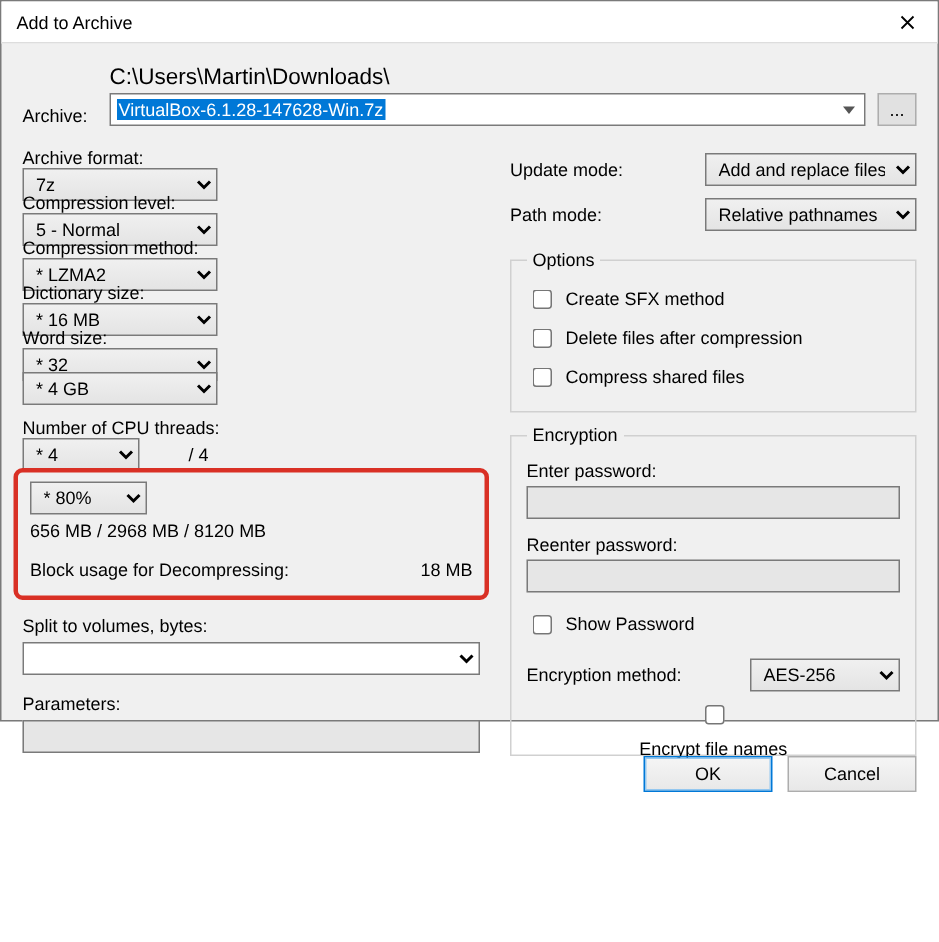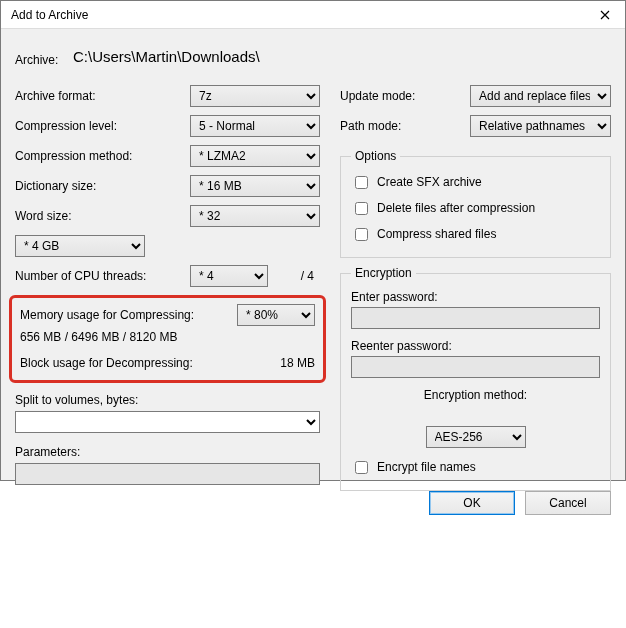--- a/index.html
+++ b/index.html
@@ -15,21 +15,21 @@
   .path { font-size: 15px; margin-bottom: 2px; }
   .archive-line { display:flex; gap:8px; align-items:center; }
   .archive-sel { flex:1; height:22px; border:1px solid #7a7a7a; background:#fff; display:flex; align-items:center; padding:0 18px 0 4px; position:relative; }
   .archive-sel .selected { background:#0078d7; color:#fff; padding: 0px 1px; display:inline-block; }
   .dd-arrow { position:absolute; right:2px; top:2px; width:16px; height:16px; display:flex; align-items:center; justify-content:center;}
   .browse { width:26px; height:22px; border:1px solid #adadad; background:#e1e1e1; display:flex; align-items:center; justify-content:center; }
   .columns { display:flex; gap: 20px; flex:1; }
   .col { display:flex; flex-direction:column; }
   .col-left { width: 305px; }
   .col-right { flex:1; }
-  .frow { display:flex; align-items:center; height: 30px; }
+  .frow { display:flex; height: 30px; flex-direction: column; }
   .frow .flbl { flex:1; }
   .frow .fctrl { width: 130px; }
   select, input[type=text], input[type=password] { height: 22px; border:1px solid #7a7a7a; background:#e6e6e6; padding: 0 4px; width:100%; }
   select { background: linear-gradient(#f0f0f0,#e4e4e4); }
   .white-input { background:#fff; }
   .cpu-row .fctrl { display:flex; align-items:center; gap:4px; }
   .cpu-row select { width: 78px; }
   .cpu-row .slash { width: 42px; text-align:right; }
   .redbox { border: 3px solid #d93025; border-radius: 6px; padding: 6px 8px 6px 8px; margin-top: 4px; margin-left:-6px; margin-right:-6px;}
   .mem-row { display:flex; align-items:center; height: 22px; }
@@ -41,21 +41,21 @@
   .param-lbl { margin-top: 12px; display:block; margin-bottom:4px;}
   .rrow { display:flex; align-items:center; height: 30px; }
   .rrow .rlbl { width: 130px; }
   .rrow .rctrl { flex:1; }
   fieldset { border:1px solid #d0d0d0; margin: 8px 0 0 0; padding: 6px 10px 10px 10px; }
   legend { padding: 0 4px; }
   .chk { display:flex; align-items:center; height: 26px; gap:6px; }
   .chk input { width:13px; height:13px; }
   .enc-lbl { display:block; margin-top:4px; margin-bottom:3px;}
   .enc-input { width:100%; padding:4px; }
-  .enc-row { display:flex; align-items:center; margin-top:10px; gap:24px;flex-direction:column;}
+  .enc-row { display:flex; align-items:center; margin-top:10px; gap:24px;}
   .enc-row .elbl { flex:1;}
   .enc-row select { width: 100px; }
   .footer { height: 48px; border-top: 0px solid #ccc; display:flex; align-items:center; justify-content:flex-end; gap:10px; padding: 0 14px; }
   .btn { width: 86px; height: 24px; border:1px solid #adadad; background: linear-gradient(#f5f5f5,#e8e8e8); display:flex; align-items:center; justify-content:center; cursor:pointer;}
   .btn.default { border:1px solid #0078d7; box-shadow: inset 0 0 0 1px #94c7ef; }
   .chev::after{ content:""; display:inline-block; border-left:4px solid transparent; border-right:4px solid transparent; border-top:5px solid #555;}
 </style>
 </head>
 <body>
 
@@ -67,20 +67,27 @@
           <path d="M1 1 L9 9 M9 1 L1 9" stroke="#000" stroke-width="1.2"></path>
         </svg>
     </div>
   </div>
 
   <div class="body">
     <div class="top-row">
       <div class="lbl">Archive:</div>
       <div class="right">
         <div class="path">C:\Users\Martin\Downloads\</div>
+        <div class="archive-line">
+          <div class="archive-sel">
+            <span class="selected">VirtualBox-6.1.28-147628-Win.7z</span>
+            <span class="dd-arrow chev"></span>
+          </div>
+          <div class="browse">...</div>
+        </div>
       </div>
     </div>
 
     <div class="columns">
 
       <div class="col col-left">
         <div class="frow">
           <span class="flbl">Archive format:</span>
           <div class="fctrl"><select><option>7z</option></select></div>
         </div>
@@ -106,25 +113,24 @@
         <div class="frow cpu-row">
           <span class="flbl">Number of CPU threads:</span>
           <div class="fctrl">
             <select><option>* 4</option></select>
             <span class="slash">/ 4</span>
           </div>
         </div>
 
         <div class="redbox">
           <div class="mem-row">
-            <span class="mlbl">Memory usage for Compressing:</span>
             <div class="mem-sel"><select><option>* 80%</option></select></div>
           </div>
           <div class="mem-row">
-            <span>656 MB / 6496 MB / 8120 MB</span>
+            <span>656 MB / 2968 MB / 8120 MB</span>
           </div>
           <div class="mem-row" style="margin-top:4px;">
             <span class="mlbl">Block usage for Decompressing:</span>
             <span class="mem-val">18 MB</span>
           </div>
         </div>
 
         <span class="split-lbl">Split to volumes, bytes:</span>
         <select class="wide-sel white-input" style="background:#fff;"><option></option></select>
 
@@ -139,43 +145,47 @@
         </div>
         <div class="rrow">
           <span class="rlbl">Path mode:</span>
           <div class="rctrl"><select><option>Relative pathnames</option></select></div>
         </div>
 
         <fieldset>
           <legend>Options</legend>
           <label class="chk">
               <input type="checkbox" style="">
-              <span>Create SFX archive</span>
+              <span>Create SFX method</span>
             </label>
           <label class="chk">
               <input type="checkbox" style="">
               <span>Delete files after compression</span>
             </label>
           <label class="chk">
               <input type="checkbox" style="">
               <span>Compress shared files</span>
             </label>
         </fieldset>
 
         <fieldset>
           <legend>Encryption</legend>
           <span class="enc-lbl">Enter password:</span>
           <input type="password" class="white-input enc-input" style="">
           <span class="enc-lbl" style="margin-top:10px;">Reenter password:</span>
           <input type="password" class="white-input enc-input" style="">
+          <label class="chk" style="margin-top:8px;">
+              <input type="checkbox" style="">
+              <span>Show Password</span>
+            </label>
           <div class="enc-row">
             <span class="elbl">Encryption method:</span>
             <select><option>AES-256</option></select>
           </div>
-          <label class="chk" style="margin-top:6px;">
+          <label class="chk" style="margin-top:6px;flex-direction:column;">
               <input type="checkbox" style="">
               <span>Encrypt file names</span>
             </label>
         </fieldset>
       </div>
     </div>
   </div>
 
   <div class="footer">
     <div class="btn default">OK</div>

